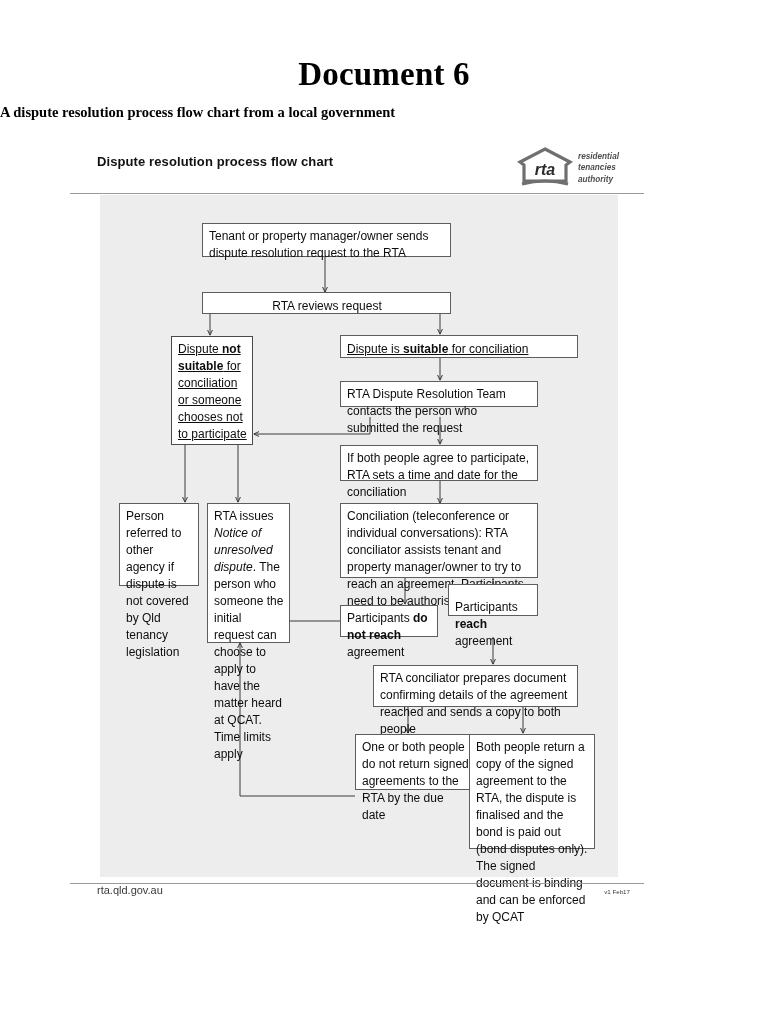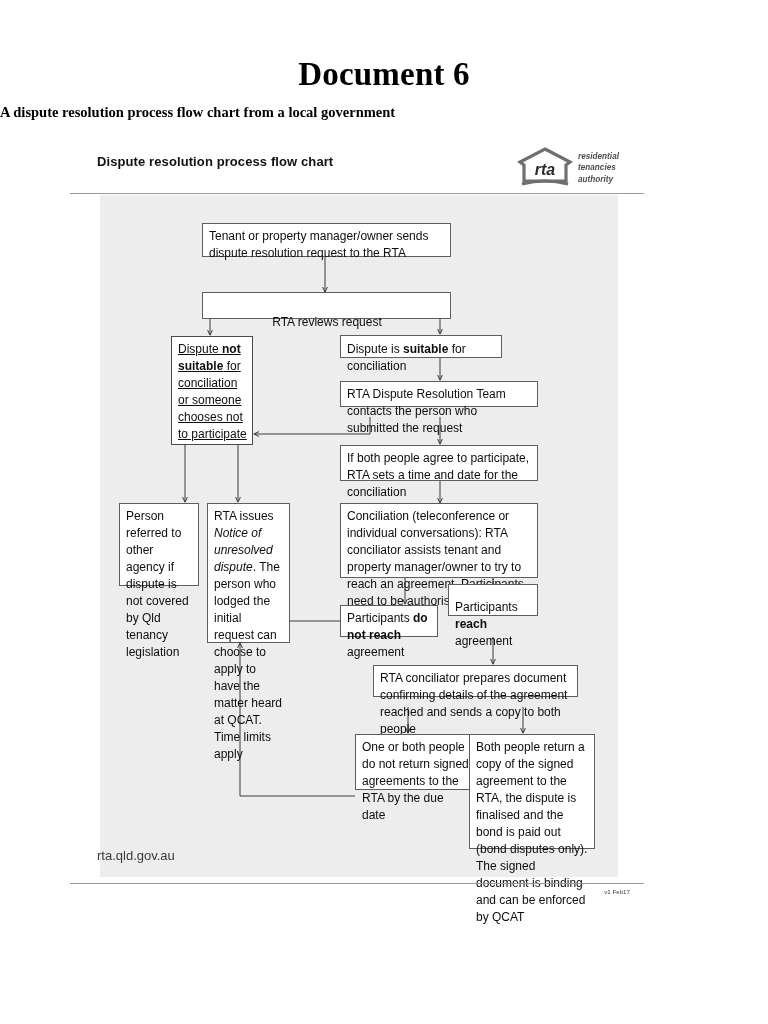--- a/index.html
+++ b/index.html
@@ -115,22 +115,22 @@
     padding: 4px 5px 4px 6px;
   }
   .node.thick { border: 1.5px solid #4a4a4a; }
   .node.center { text-align: center; }
   .node b { font-weight: bold; }
   .node i { font-style: italic; }
 
   
   #footer-left {
     position: absolute;
-    left: 27px; top: 708px;
-    font-size: 13px;
+    left: 27px; top: 744px;
+    font-size: 11px;
     color: #3a3a3a;
   }
   #footer-right {
     position: absolute;
     right: 14px; top: 748px;
     font-size: 6.2px;
     color: #3a3a3a;
   }
 </style>
 </head>
@@ -199,61 +199,61 @@
       <path d="M453,567 L453,593"></path>
 
       <path d="M285,656 L170,656 L170,503"></path>
     </g>
   </svg>
 
   <div class="node" style="left:132px; top:83px; width:249px; height:34px;">
     <span>Tenant or property manager/owner sends dispute resolution request to the RTA</span>
   </div>
 
-  <div class="node center" style="left:132px; top:152px; width:249px; height:22px; padding-top:21px;">
+  <div class="node center" style="left:132px; top:152px; width:249px; height:22px; padding-top:5px;">
     <span>RTA reviews request</span>
   </div>
 
   <div class="node thick" style="left:101px; top:196px; width:82px; height:109px;text-decoration:underline;">
     <span>Dispute </span><b>not suitable</b><span> for conciliation or someone chooses not to participate</span>
   </div>
 
-  <div class="node" style="left:270px; top:195px; width:162px; height:23px; padding-top:5px;">
+  <div class="node" style="left:270px; top:195px; width:238px; height:23px; padding-top:5px;text-decoration:underline;">
     <span>Dispute is </span><b>suitable</b><span> for conciliation</span>
   </div>
 
   <div class="node" style="left:270px; top:241px; width:198px; height:26px;">
     <span>RTA Dispute Resolution Team contacts the person who submitted the request</span>
   </div>
 
   <div class="node" style="left:270px; top:305px; width:198px; height:36px;">
     <span>If both people agree to participate, RTA sets a time and date for the conciliation</span>
   </div>
 
   <div class="node" style="left:49px; top:363px; width:80px; height:83px;">
     <span>Person referred to other agency if dispute is not covered by Qld tenancy legislation</span>
   </div>
 
   <div class="node" style="left:137px; top:363px; width:83px; height:140px;">
-    <span>RTA issues </span><i>Notice of unresolved dispute</i><span>. The person who lodged the initial request can choose to apply to have the matter heard at QCAT. Time limits apply</span>
+    <span>RTA issues </span><i>Notice of unresolved dispute</i><span>. The person who someone the initial request can choose to apply to have the matter heard at QCAT. Time limits apply</span>
   </div>
 
   <div class="node" style="left:270px; top:363px; width:198px; height:75px;">
     <span>Conciliation (teleconference or individual conversations): RTA conciliator assists tenant and property manager/owner to try to reach an agreement. Participants need to be authorised to make decisions</span>
   </div>
 
   <div class="node" style="left:270px; top:465px; width:98px; height:32px; ">
     <span>Participants </span><b>do not reach</b><span> agreement</span>
   </div>
 
   <div class="node" style="left:378px; top:444px; width:90px; height:32px; padding-top:14px;">
     <span>Participants </span><b>reach</b><span> agreement</span>
   </div>
 
-  <div class="node" style="left:303px; top:525px; width:205px; height:32px;">
+  <div class="node" style="left:303px; top:525px; width:205px; height:42px;">
     <span>RTA conciliator prepares document confirming details of the agreement reached and sends a copy to both people</span>
   </div>
 
   <div class="node" style="left:285px; top:594px; width:120px; height:56px;">
     <span>One or both people do not return signed agreements to the RTA by the due date</span>
   </div>
 
   <div class="node" style="left:399px; top:594px; width:126px; height:115px;">
     <span>Both people return a copy of the signed agreement to the RTA, the dispute is finalised and the bond is paid out (bond disputes only). The signed document is binding and can be enforced by QCAT</span>
   </div>

